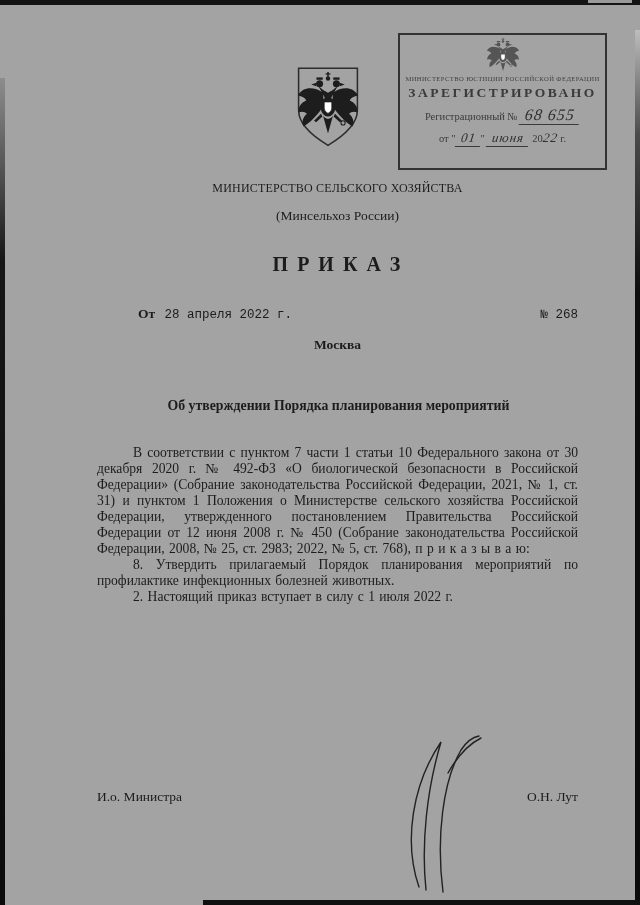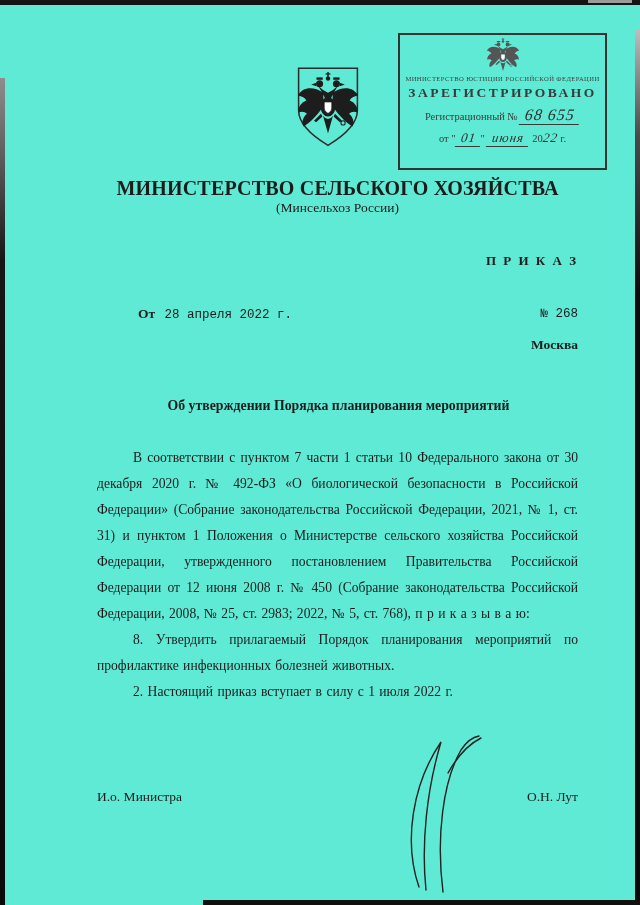--- a/index.html
+++ b/index.html
@@ -1,17 +1,17 @@
 <!DOCTYPE html>
 <html><head>
 <meta charset="utf-8">
 <style>
   html,body{margin:0;padding:0;background:#ffffff;}
   .page{
-    position:relative;width:640px;height:905px;background:#5eead4;overflow:hidden;
+    position:relative;width:640px;height:905px;background:#a3a3a3;overflow:hidden;
     font-family:"Liberation Serif", serif;color:#1c1c1c;
   }
   
   .bar-top{position:absolute;left:0;top:0;width:640px;height:5px;background:#141414;}
   .bar-top-light{position:absolute;right:8px;top:0;width:44px;height:3px;background:#9a9a9a;}
   .bar-left{position:absolute;left:0;top:78px;width:5px;height:827px;
     background:linear-gradient(#8d8d8d 0%,#5a5a5a 10%,#161616 22%,#0a0a0a 100%);}
   .bar-right{position:absolute;right:0;top:30px;width:5px;height:875px;
     background:linear-gradient(#bdbdbd 0%,#4a4a4a 12%,#0c0c0c 30%,#0a0a0a 100%);}
   .bar-bottom{position:absolute;left:203px;right:0;bottom:0;height:5px;background:#101010;}
@@ -30,38 +30,38 @@
     font-style:italic;letter-spacing:1px;color:#2f2f2f;display:inline-block;
     transform:skewX(-8deg);
   }
   .hand-big{font-size:16px;}
   .hand-mid{font-size:13px;}
   .u{border-bottom:1.3px solid #3a3a3a;padding:0 5px;}
   
   .emblem{position:absolute;left:293px;top:66px;width:70px;height:83px;color:#1d1d1d;}
   
   .ministry{position:absolute;left:97px;top:180px;width:481px;text-align:center;}
-  .ministry-line{font-size:20px;font-weight:700;line-height:17.5px;letter-spacing:.2px;}
-  .ministry-short{font-size:13.5px;margin-top:2px;}
-  .doctype{position:absolute;left:97px;top:253px;width:481px;text-align:right;
-    font-size:13px;font-weight:700;letter-spacing:2px;}
+  .ministry-line{font-size:12px;font-weight:400;line-height:17.5px;letter-spacing:.2px;}
+  .ministry-short{font-size:13.5px;margin-top:10px;}
+  .doctype{position:absolute;left:97px;top:253px;width:481px;text-align:center;
+    font-size:20px;font-weight:700;letter-spacing:2px;}
   
   .meta{position:absolute;left:97px;top:306px;width:481px;display:flex;
-    justify-content:space-between;align-items:center;font-size:13.5px;}
+    justify-content:space-between;align-items:flex-end;font-size:13.5px;}
   .meta-left{padding-left:41px;}
   .ot{font-weight:700;margin-right:6px;}
   .mono{font-family:"Liberation Mono", monospace;font-size:12.5px;}
-  .city{position:absolute;left:97px;top:337px;width:481px;text-align:right;
+  .city{position:absolute;left:97px;top:337px;width:481px;text-align:center;
     font-size:13.5px;font-weight:700;}
   
   .subject{position:absolute;left:98px;top:397px;width:481px;text-align:center;
     font-size:13.8px;font-weight:700;line-height:17.5px;}
   
   .bodytext{position:absolute;left:97px;top:445px;width:481px;
-    font-size:13.6px;line-height:26px;text-align:justify;}
+    font-size:13.6px;line-height:16px;text-align:justify;}
   .bodytext p{margin:0;text-indent:36px;word-spacing:1px;}
   
   .signrow{position:absolute;left:97px;top:789px;width:481px;display:flex;
     justify-content:space-between;font-size:13.5px;}
   .signature-svg{position:absolute;left:391px;top:735px;width:100px;height:158px;}
   .defs{position:absolute;width:0;height:0;overflow:hidden;}
 </style>
 </head>
 <body>
 

